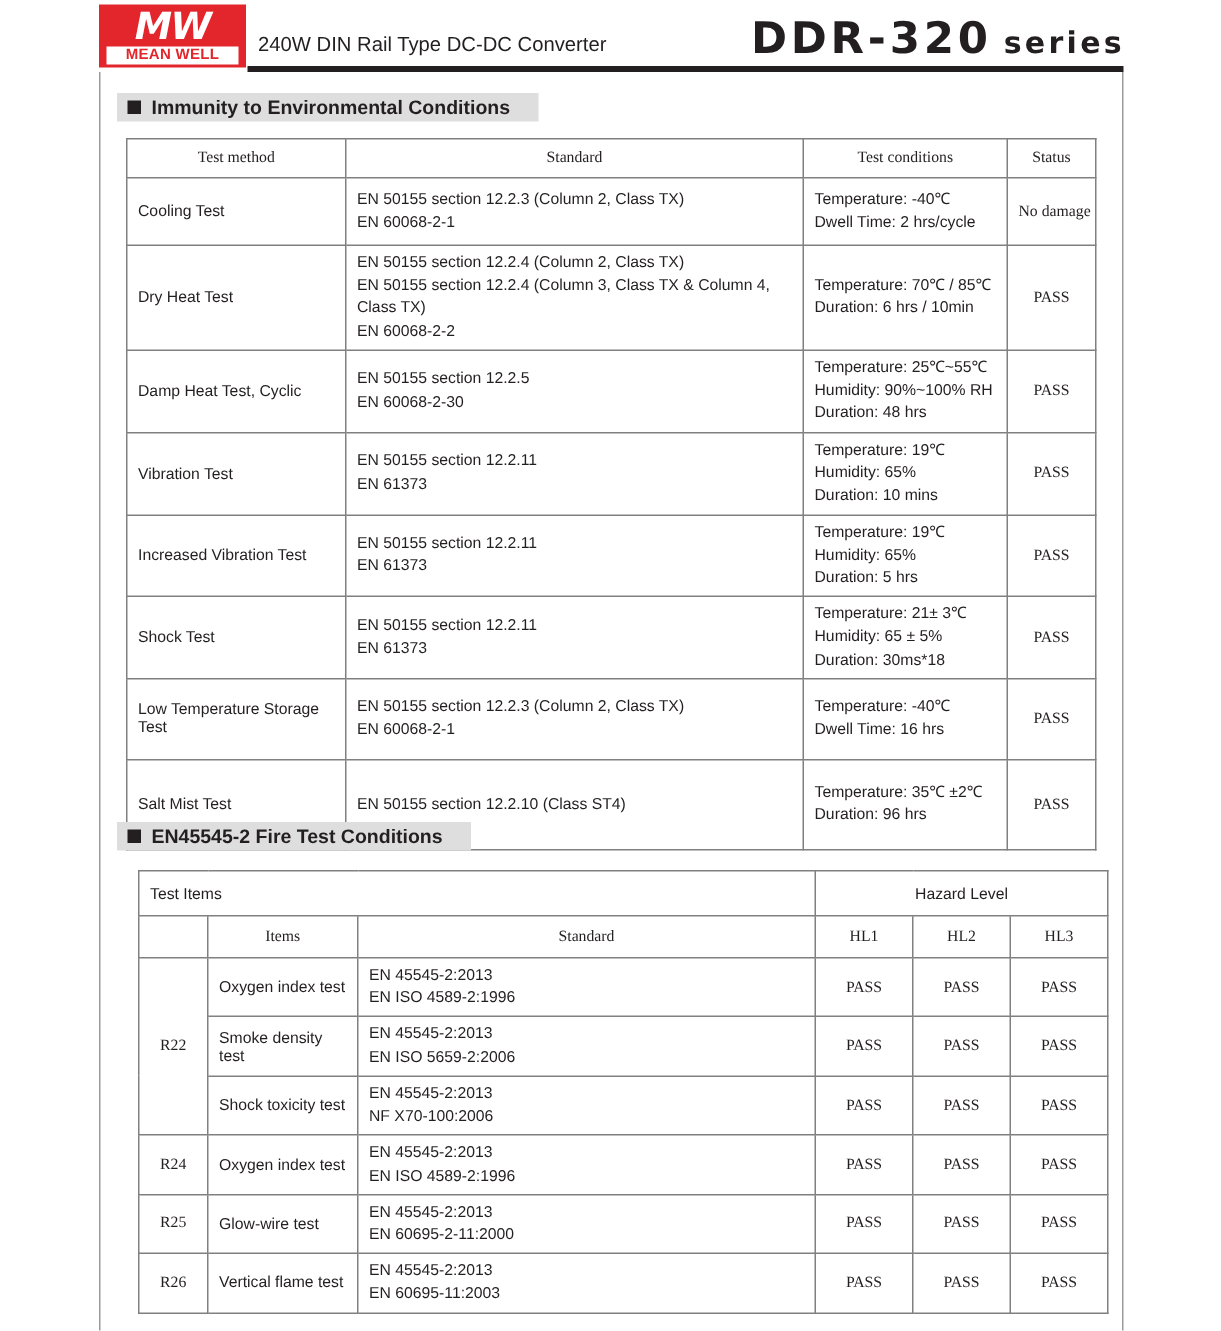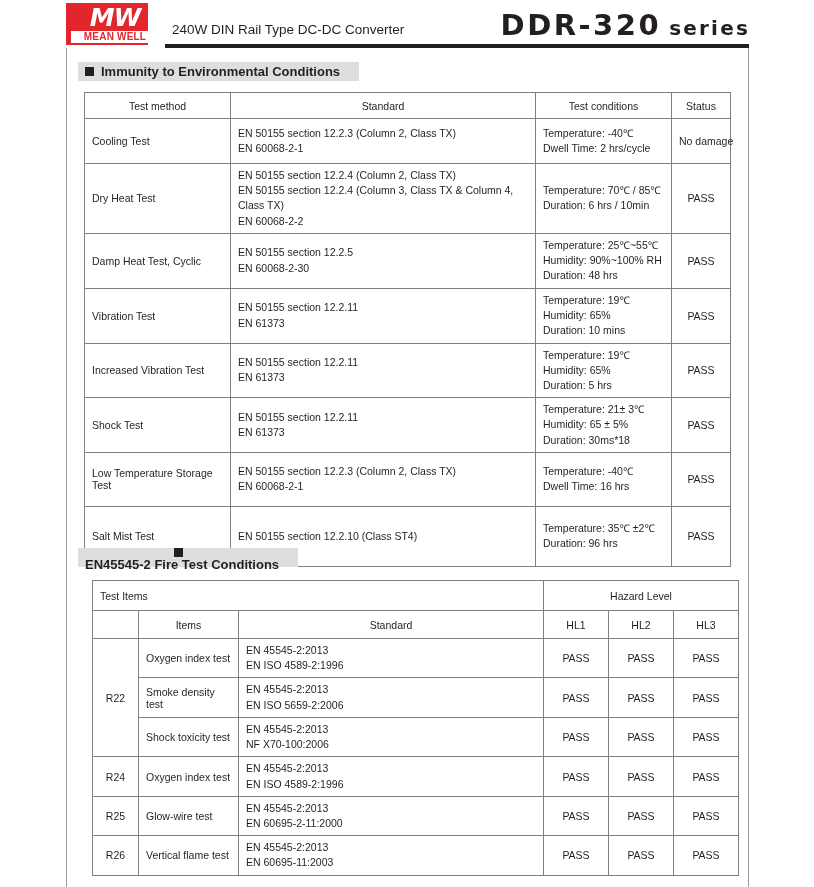--- a/index.html
+++ b/index.html
@@ -14,21 +14,21 @@
 
   
   .header {
     position: relative;
     height: 48px;
     width: 814px;
   }
   .logo {
     position: absolute;
     left: 66px; top: 3px;
-    width: 82px; height: 42px;
+    width: 98px; height: 42px;
     background: #e3262c;
     border: 0;
   }
   .logo-mw {
     position: absolute;
     left: 0; top: 1px;
     width: 98px; height: 27px;
     color: #ffffff;
     font-family: "DejaVu Sans", sans-serif;
     font-weight: bold;
@@ -105,37 +105,37 @@
     white-space: nowrap;
   }
   .section-heading .bullet {
     width: 9px; height: 9px;
     background: #231f20;
     display: inline-block;
     margin-right: 7px;
     flex: 0 0 auto;
   }
   #heading-immunity { left: 78px; top: 62px; }
-  #heading-fire     { left: 78px; top: 548px; flex-direction: column; }
+  #heading-fire     { left: 78px; top: 548px; }
 
   
   table.spec {
     position: absolute;
     border-collapse: collapse;
     font-size: 10.5px;
     color: #231f20;
     table-layout: fixed;
   }
   table.spec td, table.spec th {
     border: 1px solid #808080;
     padding: 4px 7px;
     vertical-align: middle;
     font-weight: normal;
   }
-  .c-center { text-align: center; }
+  .c-center { text-align: center; font-family: Liberation Serif, serif; }
   .c-left   { text-align: left; }
   .nowrapish { white-space: nowrap; }
   .multiline { white-space: pre-line; line-height: 1.45; margin-left: 36px; }
 
   
   #table-immunity { left: 84px; top: 92px; width: 646px; }
   #table-immunity col.c1 { width: 146px; }
   #table-immunity col.c2 { width: 305px; }
   #table-immunity col.c3 { width: 136px; }
   #table-immunity col.c4 { width: 59px; }

